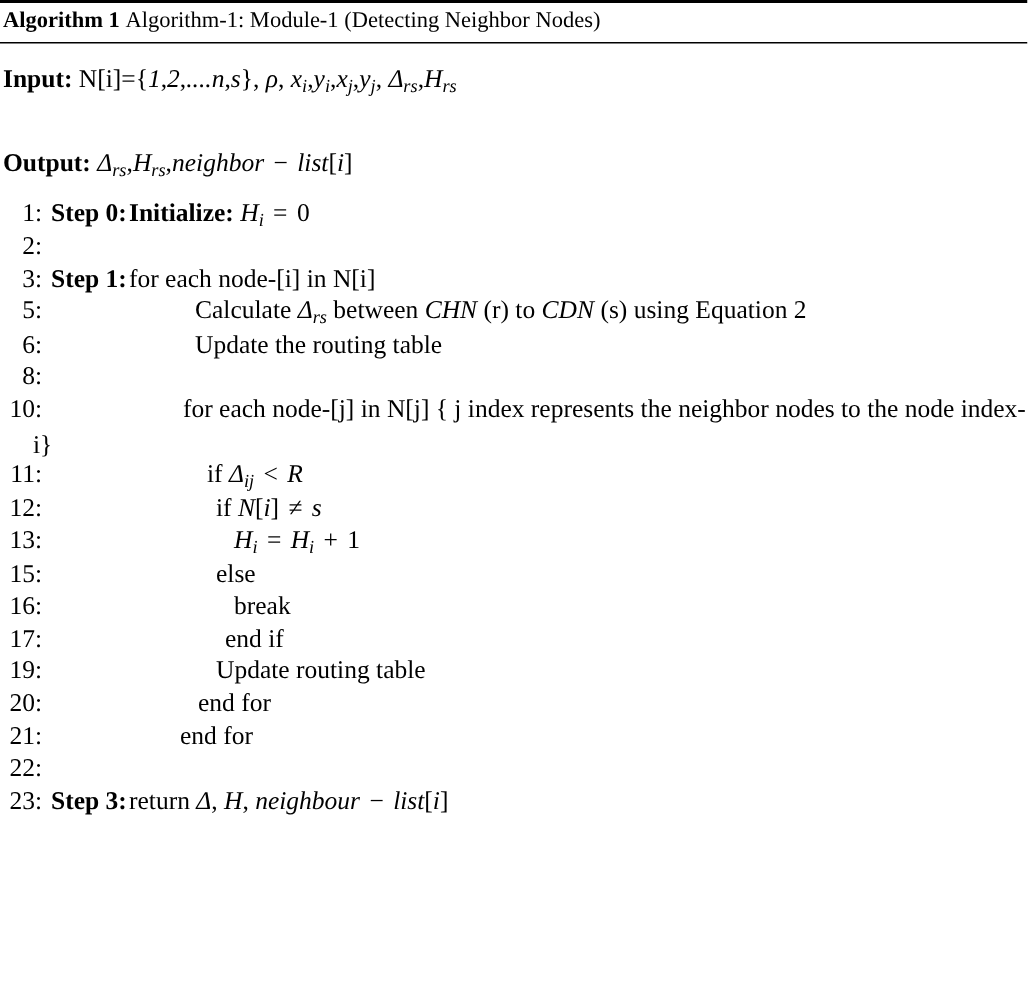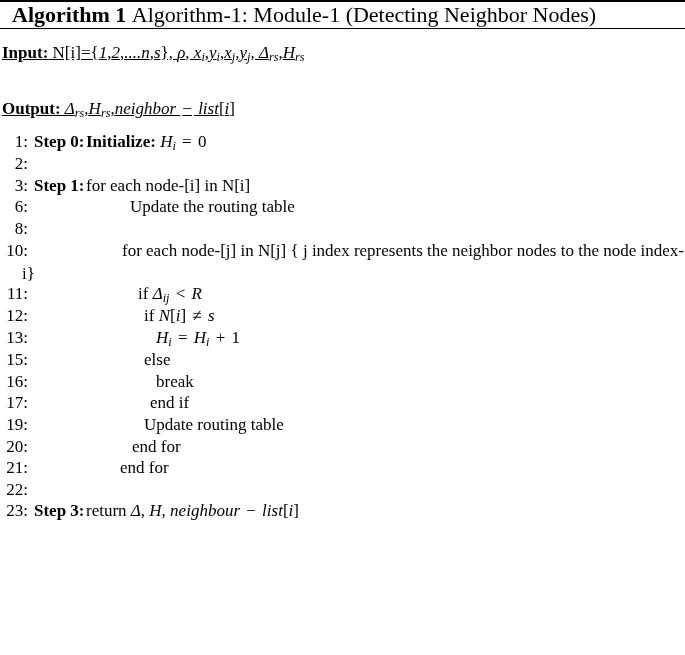--- a/index.html
+++ b/index.html
@@ -23,31 +23,30 @@
     border-top: 2px solid #000;
     width: 685px;
     height: 0;
   }
   .rule-mid {
     border-top: 1.6px solid #000;
     width: 685px;
     height: 0;
   }
   .title-row {
-    font-size: 22px;
+    font-size: 15px;
     line-height: 23px;
-    padding: 1px 0 2px 12px;
+    padding: 1px 0 2px 2px;
     white-space: nowrap;
   }
   .title-row .bold {
     font-weight: bold;
   }
   .io-block {
     padding-left: 2px;
-    text-decoration: underline;
   }
   .io-line {
     font-size: 17px;
     line-height: 22px;
     padding-top: 14px;
     white-space: nowrap;
   }
   .io-line.first { padding-top: 13px; }
   .io-line .lbl { font-weight: bold; }
   .io-spacer { height: 16px; }
@@ -133,20 +132,23 @@
 
     <div class="code-line">
       <span class="num">2:</span>
     </div>
 
     <div class="code-line">
       <span class="num">3:</span><span class="step">Step 1:</span><span class="txt">for each node-[i] in N[i]</span>
     </div>
 
 
+    <div class="code-line">
+      <span class="num">5:</span><span class="step empty"></span><span class="txt" style="padding-left:44px">Calculate <i>Δ<span class="sub">rs</span></i> between <i>CHN</i> (r) to <i>CDN</i> (s) using Equation 2</span>
+    </div>
 
     <div class="code-line">
       <span class="num">6:</span><span class="step empty"></span><span class="txt" style="padding-left:44px">Update the routing table</span>
     </div>
 
 
     <div class="code-line">
       <span class="num">8:</span>
     </div>
 

